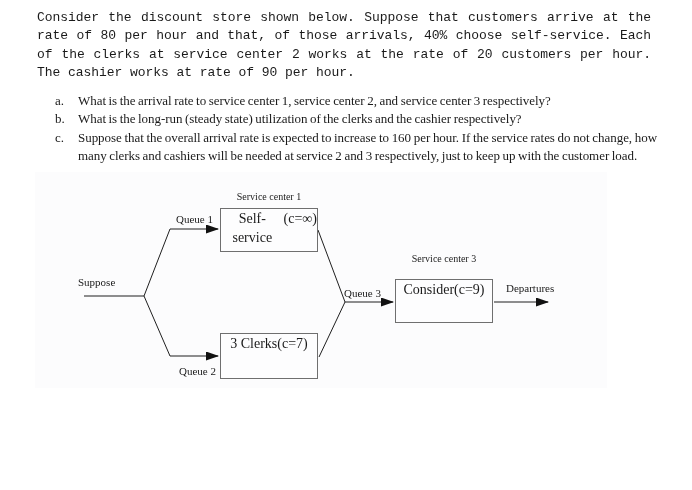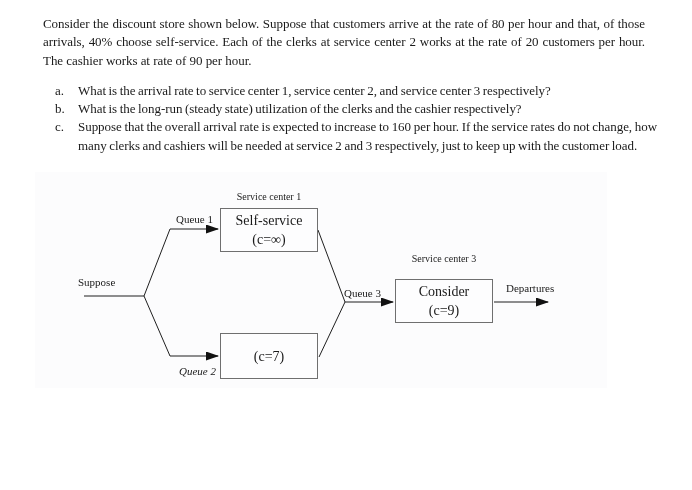--- a/index.html
+++ b/index.html
@@ -3,36 +3,36 @@
 <meta charset="utf-8">
 <style>
   html,body { margin:0; padding:0; background:#ffffff; }
   .page {
     position:relative; width:692px; height:490px; background:#ffffff;
     font-family:"Liberation Serif", serif; color:#1a1a1a; overflow:hidden;
   }
   
   .text-block { position:absolute; left:31px; top:3px; width:626px;
                 font-size:13px; line-height:18.3px; }
-  .intro { margin:12px; text-align:justify; letter-spacing:-0.05px; }
+  .intro { margin:6px; text-align:justify; letter-spacing:-0.05px;font-family:Liberation Mono, monospace; }
   .qlist { margin-top:10px; }
   .qitem { display:flex; padding-left:24px; }
   .qmark { flex:0 0 23px; width:23px; }
   .qtext { flex:1; text-align:justify; letter-spacing:-0.05px; word-spacing:-0.6px; }
   
   .diagram-bg { position:absolute; left:35px; top:172px; width:572px; height:216px;
                 background:#fcfcfd; }
   .flow { position:absolute; left:0; top:0; }
   .dlabel { position:absolute; font-size:11px; line-height:14px; white-space:nowrap; }
   .dtitle { position:absolute; width:160px; text-align:center; font-size:10px;
             line-height:14px; white-space:nowrap; }
   .qr { width:60px; text-align:right; }
   .sbox { position:absolute; width:96px; border:1px solid #6f6f6f; background:#fdfdfe;
           text-align:center; font-size:14px; line-height:19px;
-          display:flex; flex-direction:column; justify-content:center; }
+          display:flex; flex-direction:row; justify-content:center; }
   .box1 { left:220px; top:208px; height:42px; }
   .box2 { left:220px; top:333px; height:44px; }
   .box3 { left:395px; top:279px; height:42px; }
 </style>
 </head>
 <body>
 
 <div class="page">
 
   <div class="text-block">
@@ -71,31 +71,32 @@
       <line x1="319" y1="357" x2="345" y2="302"></line>
       <line x1="345" y1="302" x2="393" y2="302" marker-end="url(#arw)"></line>
       <line x1="494" y1="302" x2="548" y2="302" marker-end="url(#arw)"></line>
     </g>
   </svg>
 
   <div class="dlabel" style="left:78px; top:275px;">Suppose</div>
   <div class="dlabel" style="left:506px; top:281px;">Departures</div>
 
   <div class="dlabel qr" style="left:153px; top:212px;">Queue 1</div>
-  <div class="dlabel qr" style="left:156px; top:364px;font-style:italic;">Queue 2</div>
+  <div class="dlabel qr" style="left:156px; top:364px;">Queue 2</div>
   <div class="dlabel" style="left:344px; top:286px;">Queue 3</div>
 
   <div class="dtitle" style="left:189px; top:190px;">Service center 1</div>
   <div class="dtitle" style="left:364px; top:252px;">Service center 3</div>
 
   <div class="sbox box1">
     <div>Self-service</div>
     <div>(c=∞)</div>
   </div>
   <div class="sbox box2">
+    <div>3 Clerks</div>
     <div>(c=7)</div>
   </div>
   <div class="sbox box3">
     <div>Consider</div>
     <div>(c=9)</div>
   </div>
 
 </div>
 
 </body></html>

